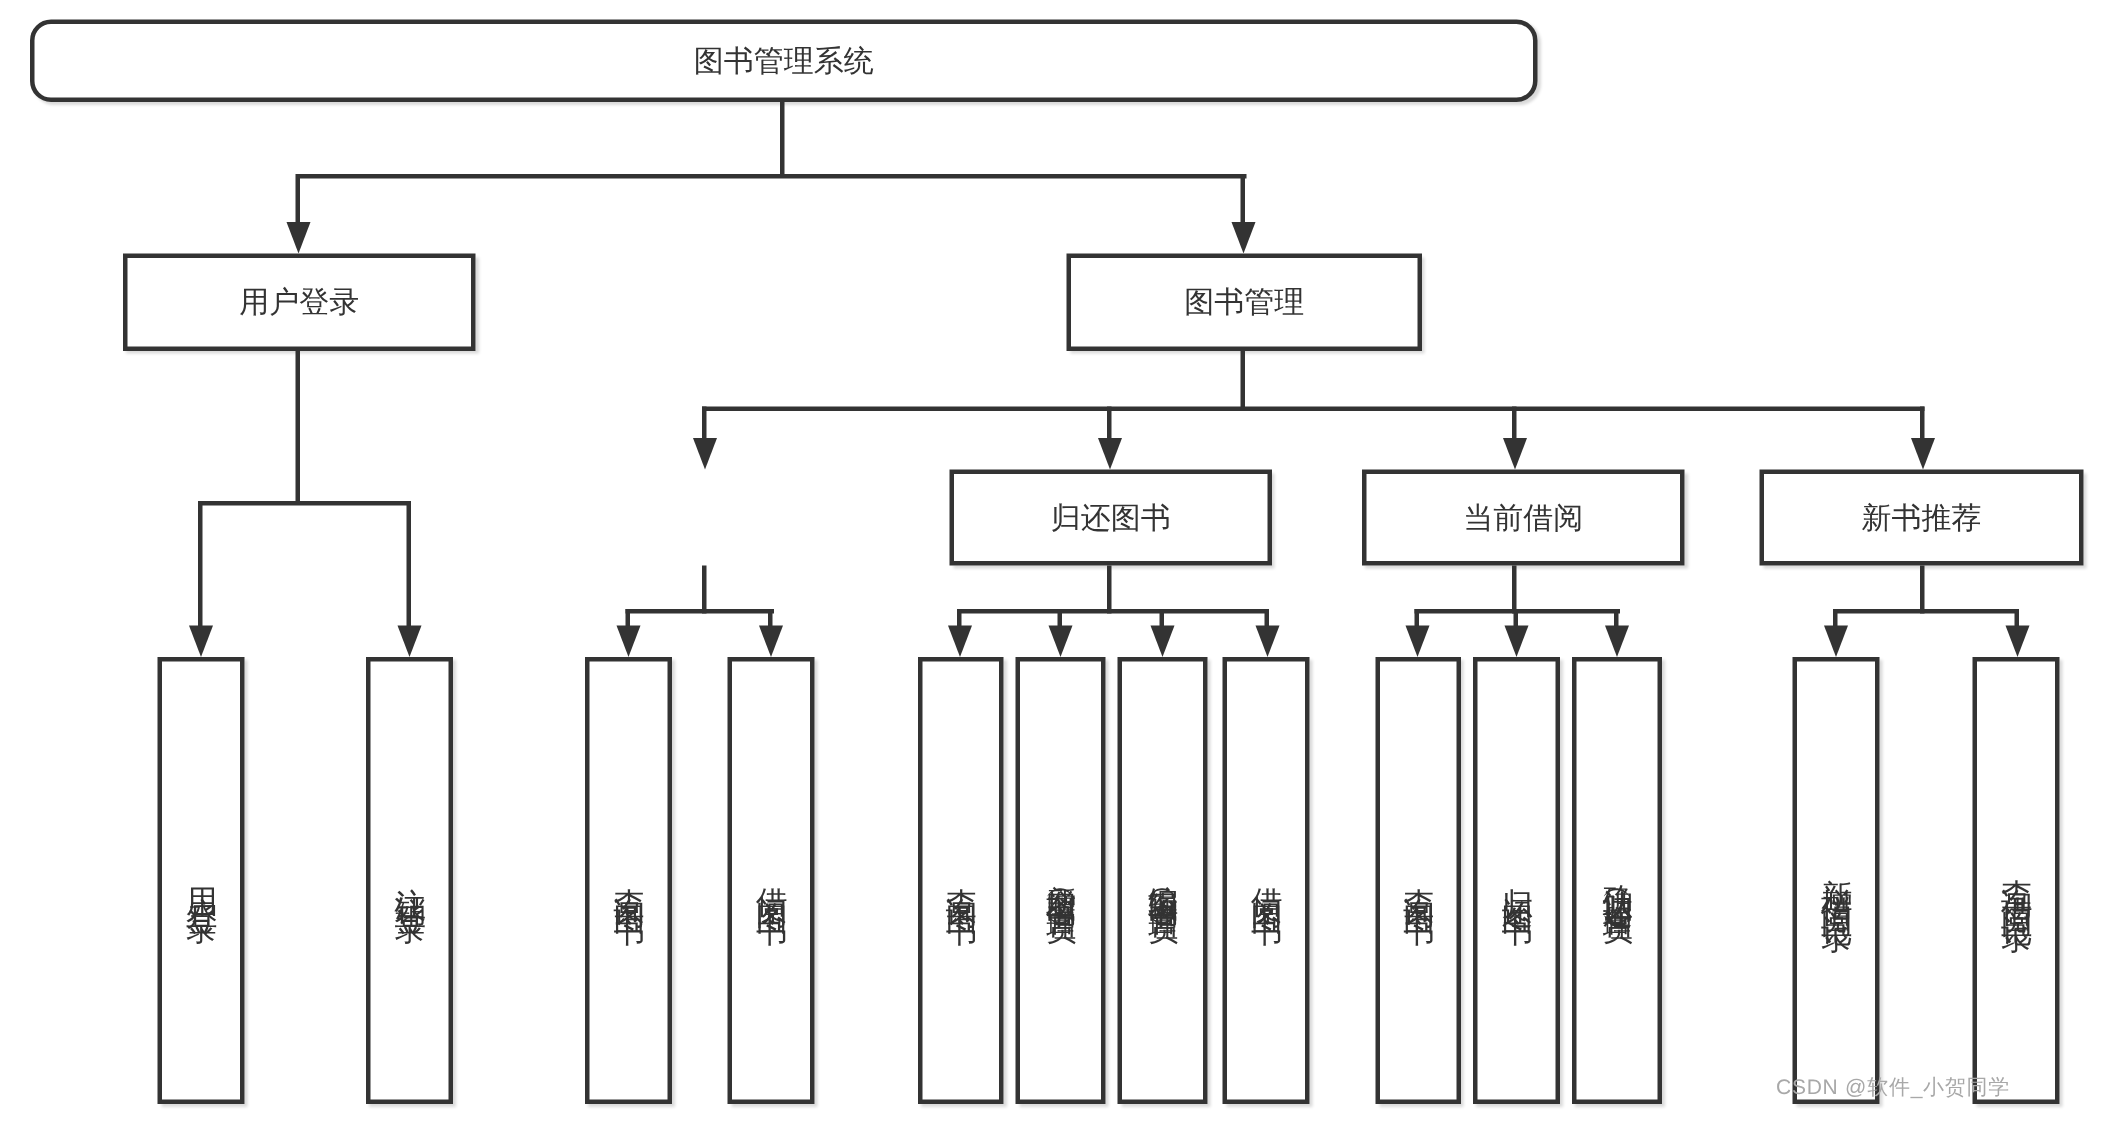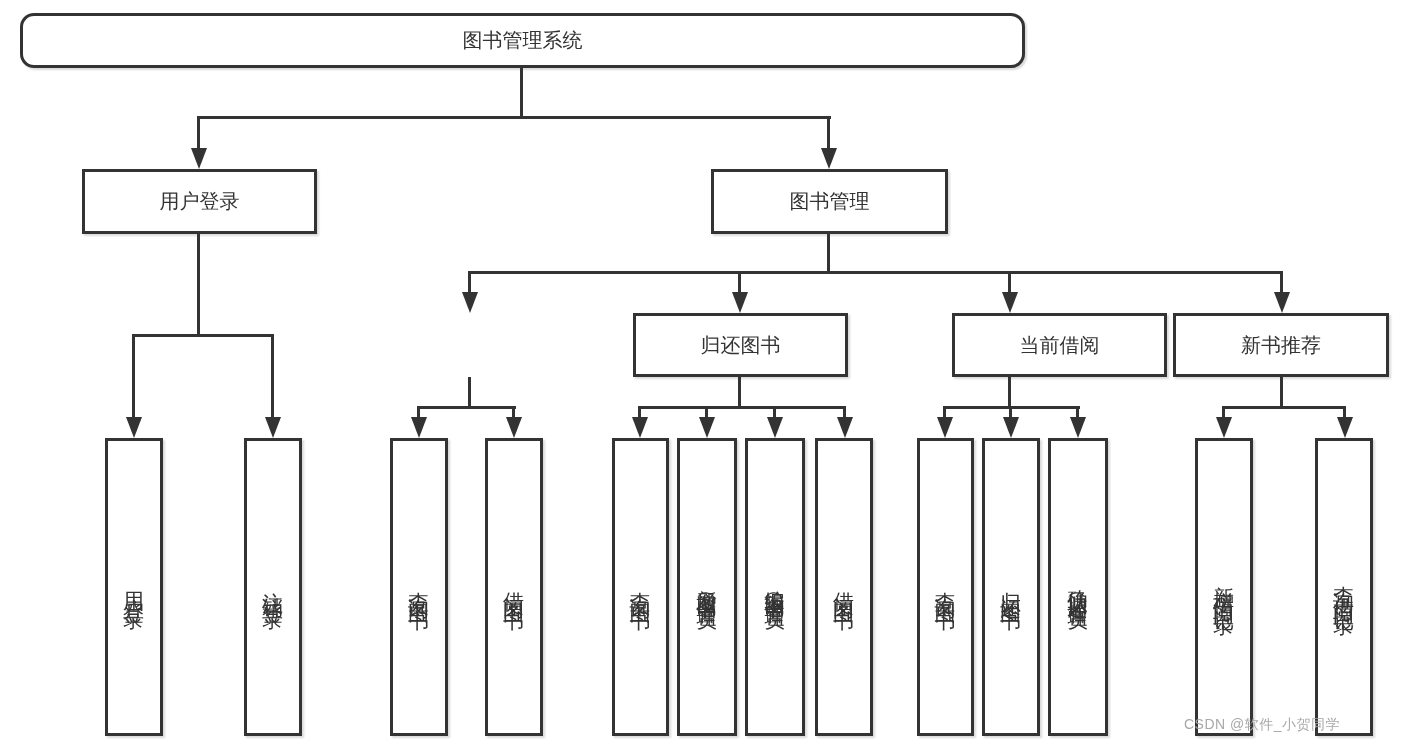--- a/index.html
+++ b/index.html
@@ -101,21 +101,21 @@
   <div class="vline" style="left:738px; top:271px; height:26px;"></div>
   <div class="arrowhead" style="left:732px; top:292px;"></div>
   <div class="vline" style="left:1008px; top:271px; height:26px;"></div>
   <div class="arrowhead" style="left:1002px; top:292px;"></div>
   <div class="vline" style="left:1280px; top:271px; height:26px;"></div>
   <div class="arrowhead" style="left:1274px; top:292px;"></div>
 
   <div class="node" style="left:633px; top:313px; width:215px; height:64px;">
     <span class="hlabel">归还图书</span>
   </div>
-  <div class="node" style="left:952px; top:313px; width:215px; height:64px;">
+  <div class="node" style="left:908px; top:313px; width:215px; height:64px;">
     <span class="hlabel">当前借阅</span>
   </div>
   <div class="node" style="left:1173px; top:313px; width:216px; height:64px;">
     <span class="hlabel">新书推荐</span>
   </div>
 
   <div class="vline" style="left:468px; top:377px; height:32px;"></div>
   <div class="hline" style="left:417px; top:406px; width:99px;"></div>
   <div class="vline" style="left:417px; top:406px; height:16px;"></div>
   <div class="arrowhead" style="left:411px; top:417px;"></div>

